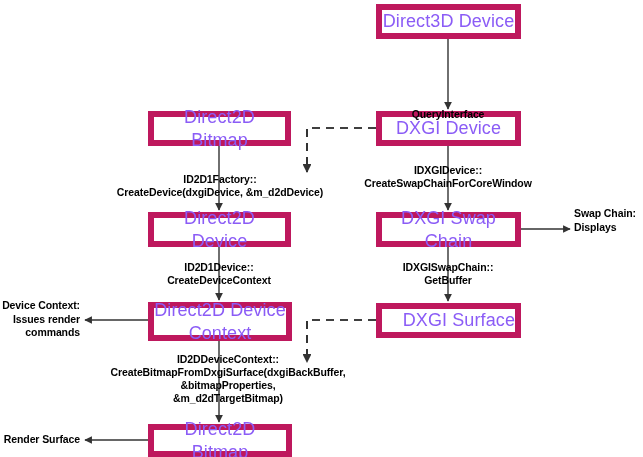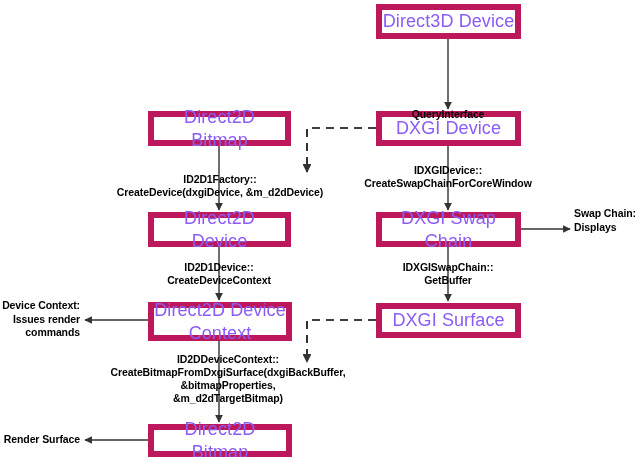--- a/index.html
+++ b/index.html
@@ -116,21 +116,21 @@
 
   <div class="node" style="left:376px; top:212px; width:145px; height:35px;">
     <span class="node-label">DXGI Swap Chain</span>
   </div>
 
   <div class="node" style="left:148px; top:302px; width:144px; height:39px;">
     <span class="node-label">Direct2D Device
 Context</span>
   </div>
 
-  <div class="node" style="left:376px; top:303px; width:145px; height:35px;">
+  <div class="node" style="left:376px; top:303px; width:145px; height:35px;justify-content:flex-end;">
     <span class="node-label">DXGI Surface</span>
   </div>
 
   <div class="node" style="left:148px; top:424px; width:144px; height:33px;">
     <span class="node-label">Direct2D Bitmap</span>
   </div>
 
   <div class="edge-label" style="left:348px; top:64px; width:200px;margin-top:44px;">QueryInterface</div>
 
   <div class="edge-label" style="left:64px; top:164px; width:312px;margin-top:9px;">ID2D1Factory::

